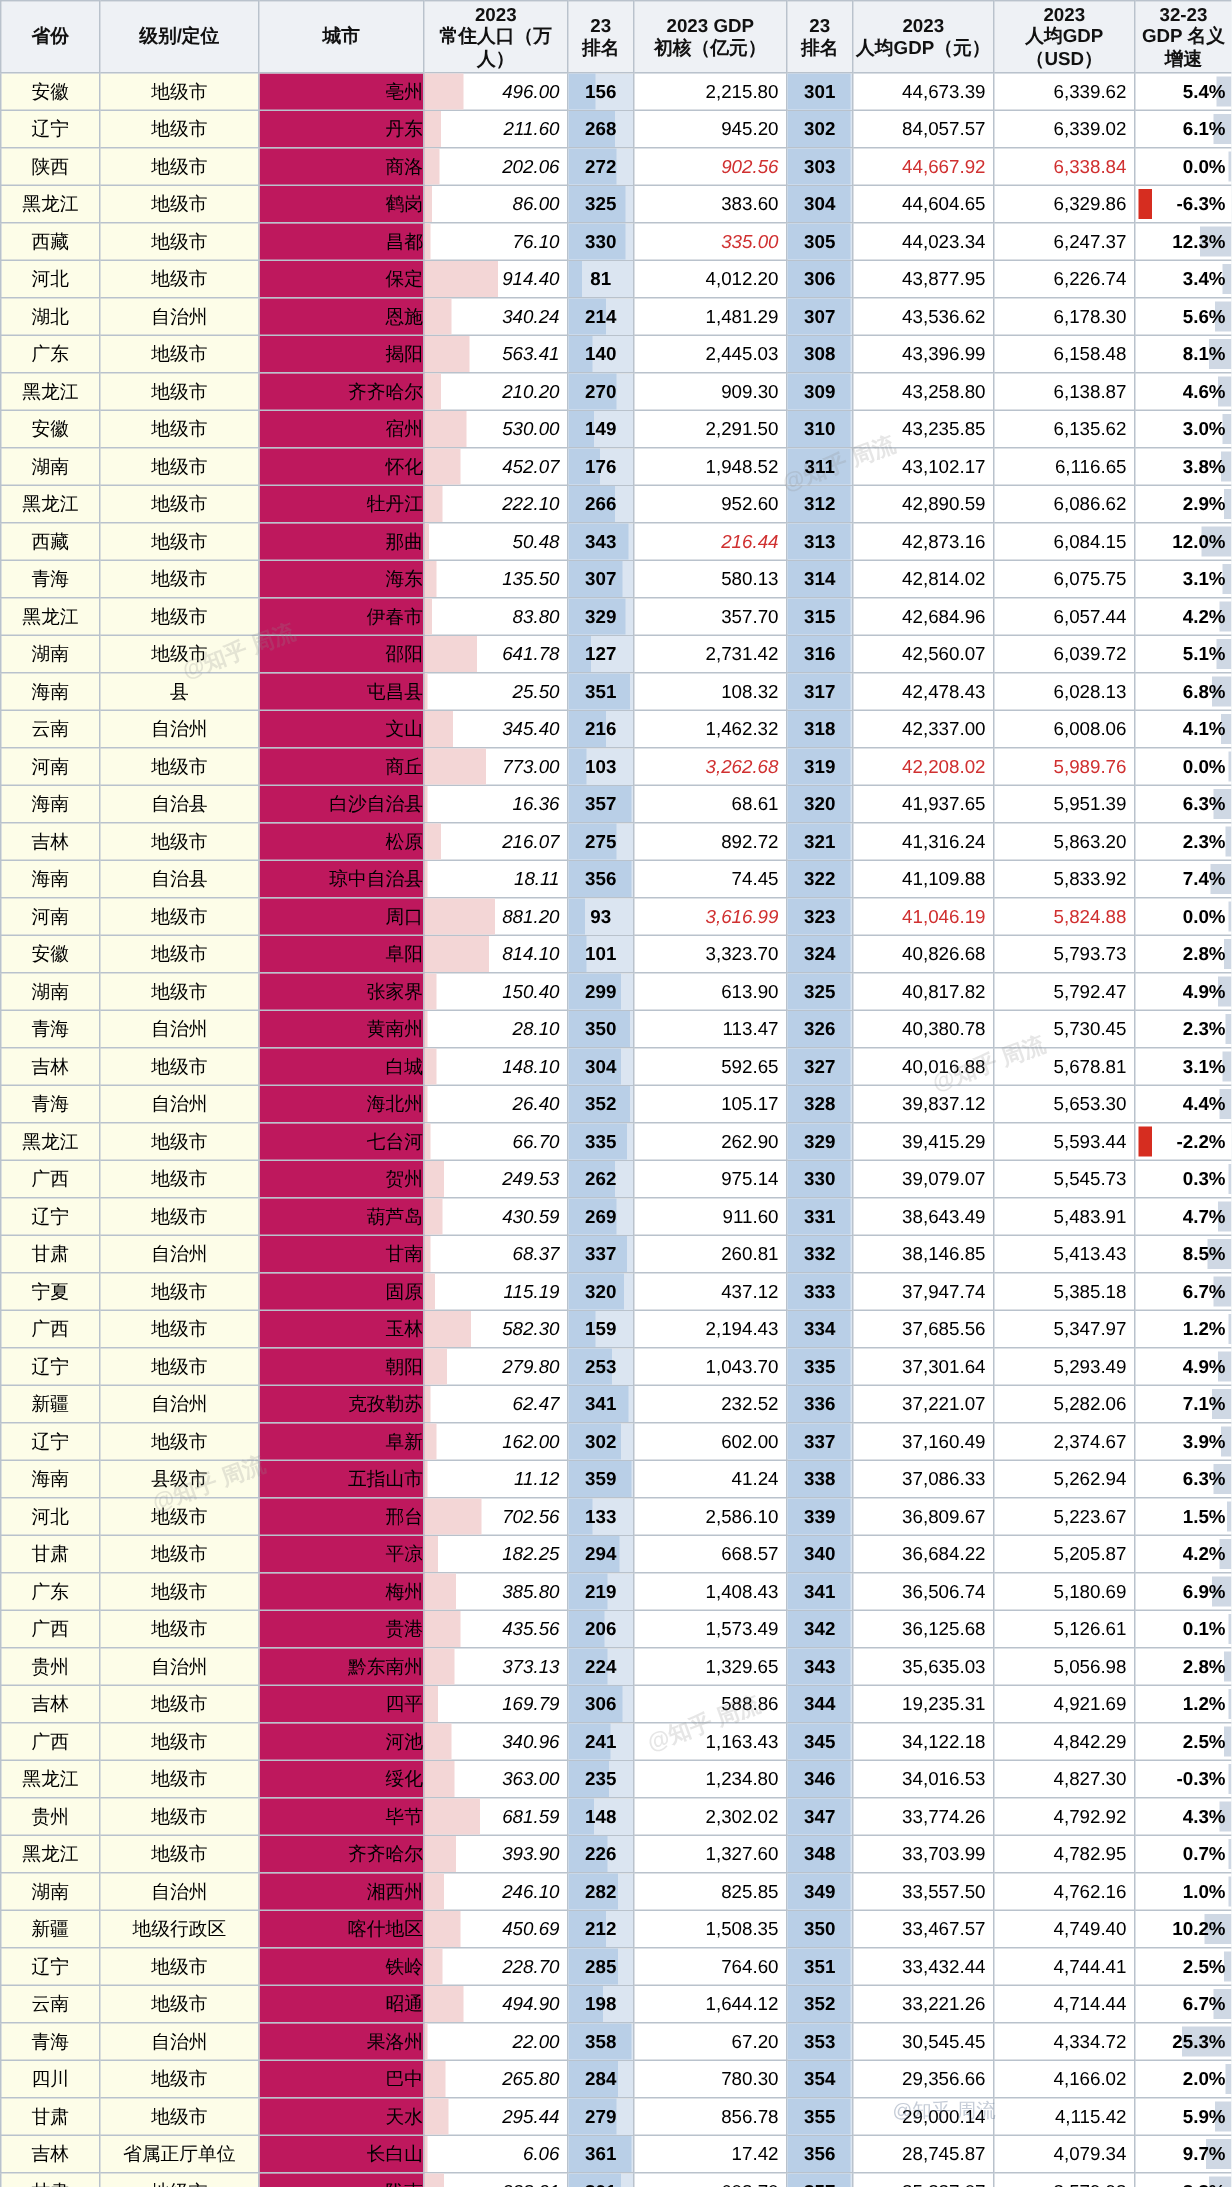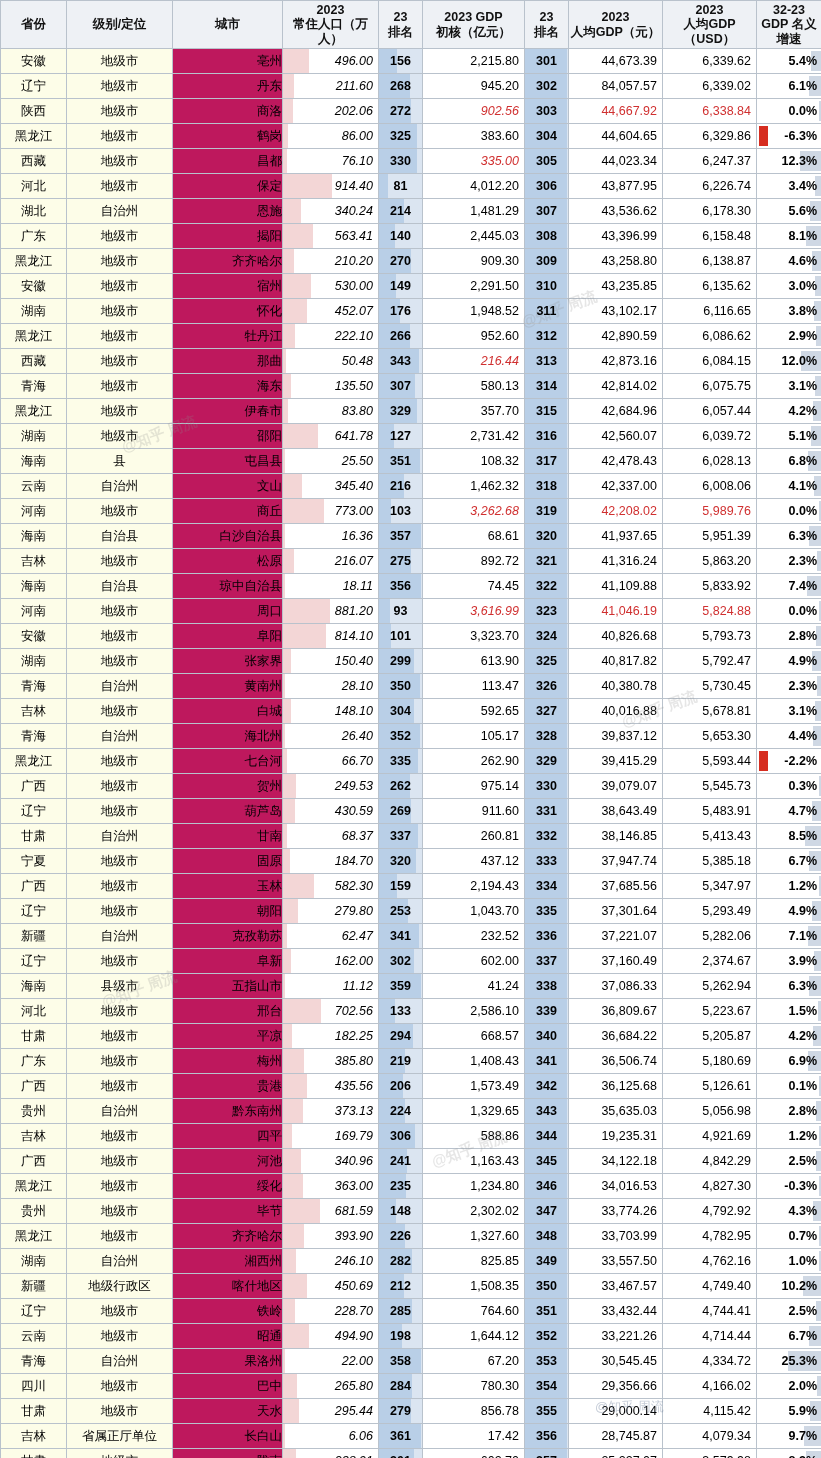--- a/index.html
+++ b/index.html
@@ -842,21 +842,21 @@
             <div class="bar" style="width:16px"></div>
             <span class="v">8.5%</span>
           </td>
         </tr>
         <tr>
           <td class="prov">宁夏</td>
           <td class="lvl">地级市</td>
           <td class="city">固原</td>
           <td class="barcell">
             <div class="bar" style="width:7px"></div>
-            <span class="v num">184.70</span>
+            <span class="v num">115.19</span>
           </td>
           <td class="rankcell">
             <div class="bar" style="width:37px"></div>
             <span class="v">320</span>
           </td>
           <td class="gdp">437.12</td>
           <td class="rankcell">
             <div class="bar" style="width:42px"></div>
             <span class="v">333</span>
           </td>

